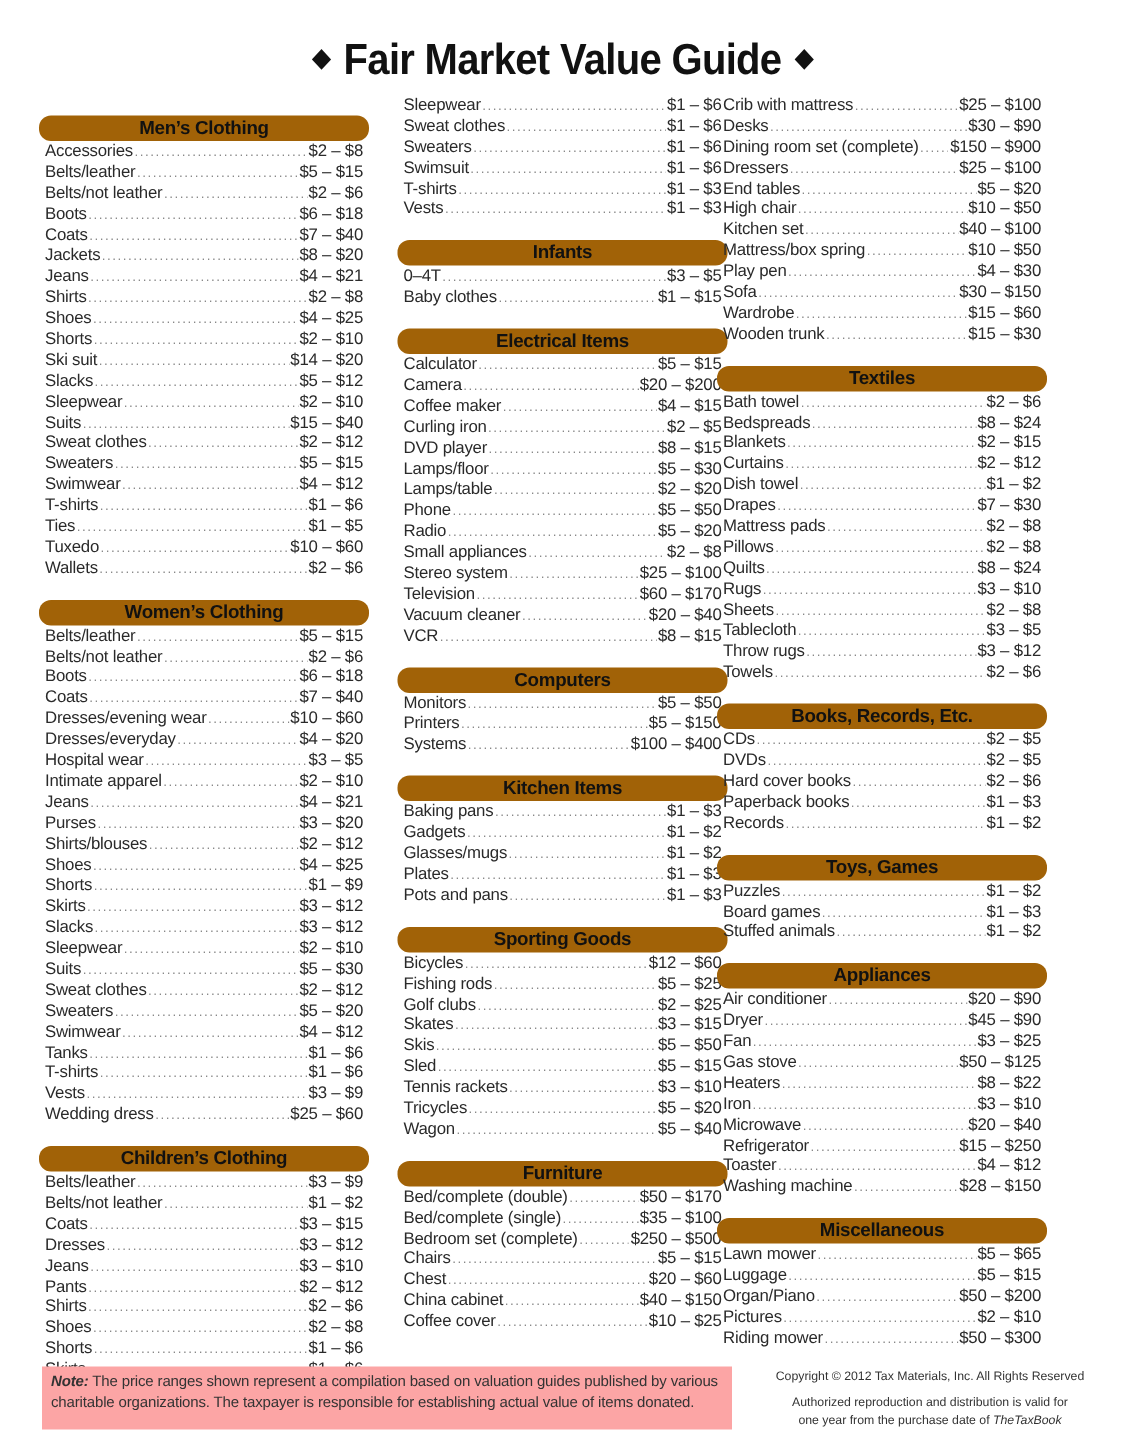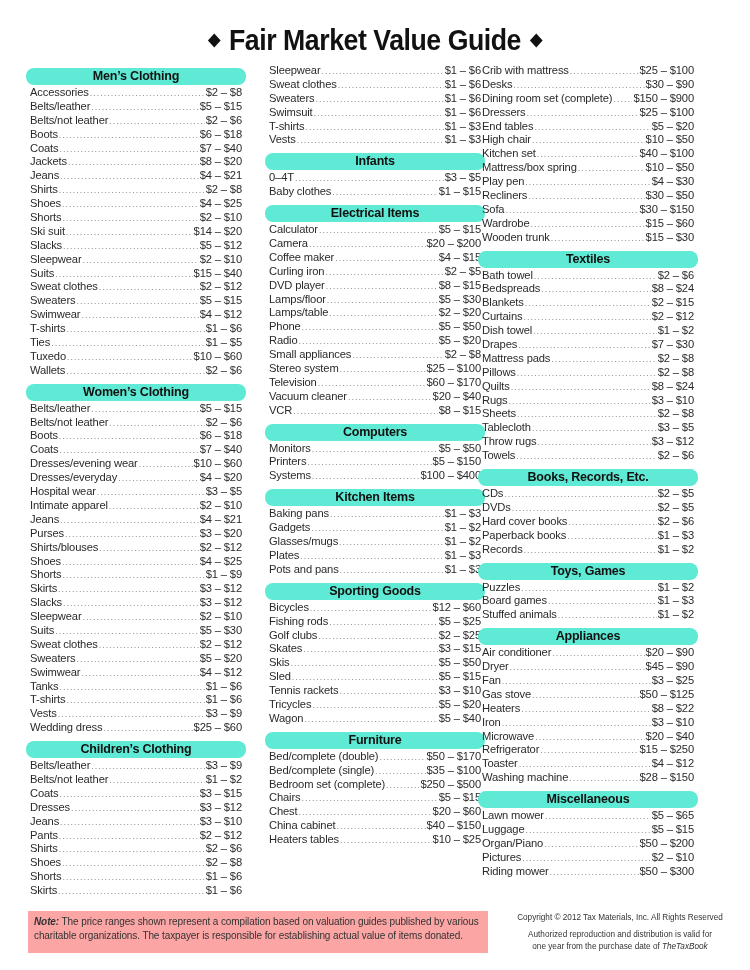--- a/index.html
+++ b/index.html
@@ -7,23 +7,23 @@
          font-family: "Liberation Sans", sans-serif; color: #222; }
   .title { position: absolute; top: 24px; left: 0; width: 750px; text-align: center;
            font-family: "Liberation Sans", sans-serif; font-weight: bold; font-size: 29px;
            letter-spacing: -0.5px; color: #111; transform: scaleX(0.92); }
   .title .dia { font-size: 17px; vertical-align: 5px; margin: 0 10px; }
   .col { position: absolute; top: 64px; width: 212px; }
   .col1 { left: 30px; }
   .col2 { left: 269px; }
   .col3 { left: 482px; }
   .section { margin-bottom: 6px; }
-  .sec-head { background: #5eead4; border-radius: 8px; height: 17px; line-height: 17px;
+  .sec-head { background: #a16207; border-radius: 8px; height: 17px; line-height: 17px;
               text-align: center; font-weight: bold; font-size: 12.5px; color: #111;
-              margin: 4px -4px 1px -4px; letter-spacing: -0.2px; }
+              margin: 13px -4px 1px -4px; letter-spacing: -0.2px; }
   .row { display: flex; align-items: baseline; height: 13.9px; line-height: 13.9px;
          font-size: 11.2px; color: #2a2a2a; white-space: nowrap; letter-spacing: -0.15px; }
   .row .name { flex: 0 0 auto; }
   .row .dots { flex: 1 1 auto; overflow: hidden; margin: 0 1px; color: #888; font-size: 9px; letter-spacing: 1px; }
   .row .dots::before { content: "................................................................................................................"; }
   .row .price { flex: 0 0 auto; text-align: right; }
   .note { position: absolute; left: 28px; top: 911px; width: 448px; height: 34px;
           background: #fca5a5; font-size: 10px; line-height: 14px; padding: 4px 6px;
           color: #333; letter-spacing: -0.1px; }
   .note b { font-style: italic; }
@@ -564,21 +564,21 @@
         <span class="name">Chest</span>
         <span class="dots"></span>
         <span class="price">$20 – $60</span>
       </div>
       <div class="row">
         <span class="name">China cabinet</span>
         <span class="dots"></span>
         <span class="price">$40 – $150</span>
       </div>
       <div class="row">
-        <span class="name">Heaters tables</span>
+        <span class="name">Coffee cover</span>
         <span class="dots"></span>
         <span class="price">$10 – $25</span>
       </div>
     </div>
   </div>
 <div class="col col3">
     <div class="section">
       <div class="row">
         <span class="name">Crib with mattress</span>
         <span class="dots"></span>
@@ -616,25 +616,20 @@
       </div>
       <div class="row">
         <span class="name">Mattress/box spring</span>
         <span class="dots"></span>
         <span class="price">$10 – $50</span>
       </div>
       <div class="row">
         <span class="name">Play pen</span>
         <span class="dots"></span>
         <span class="price">$4 – $30</span>
-      </div>
-      <div class="row">
-        <span class="name">Recliners</span>
-        <span class="dots"></span>
-        <span class="price">$30 – $50</span>
       </div>
       <div class="row">
         <span class="name">Sofa</span>
         <span class="dots"></span>
         <span class="price">$30 – $150</span>
       </div>
       <div class="row">
         <span class="name">Wardrobe</span>
         <span class="dots"></span>
         <span class="price">$15 – $60</span>

